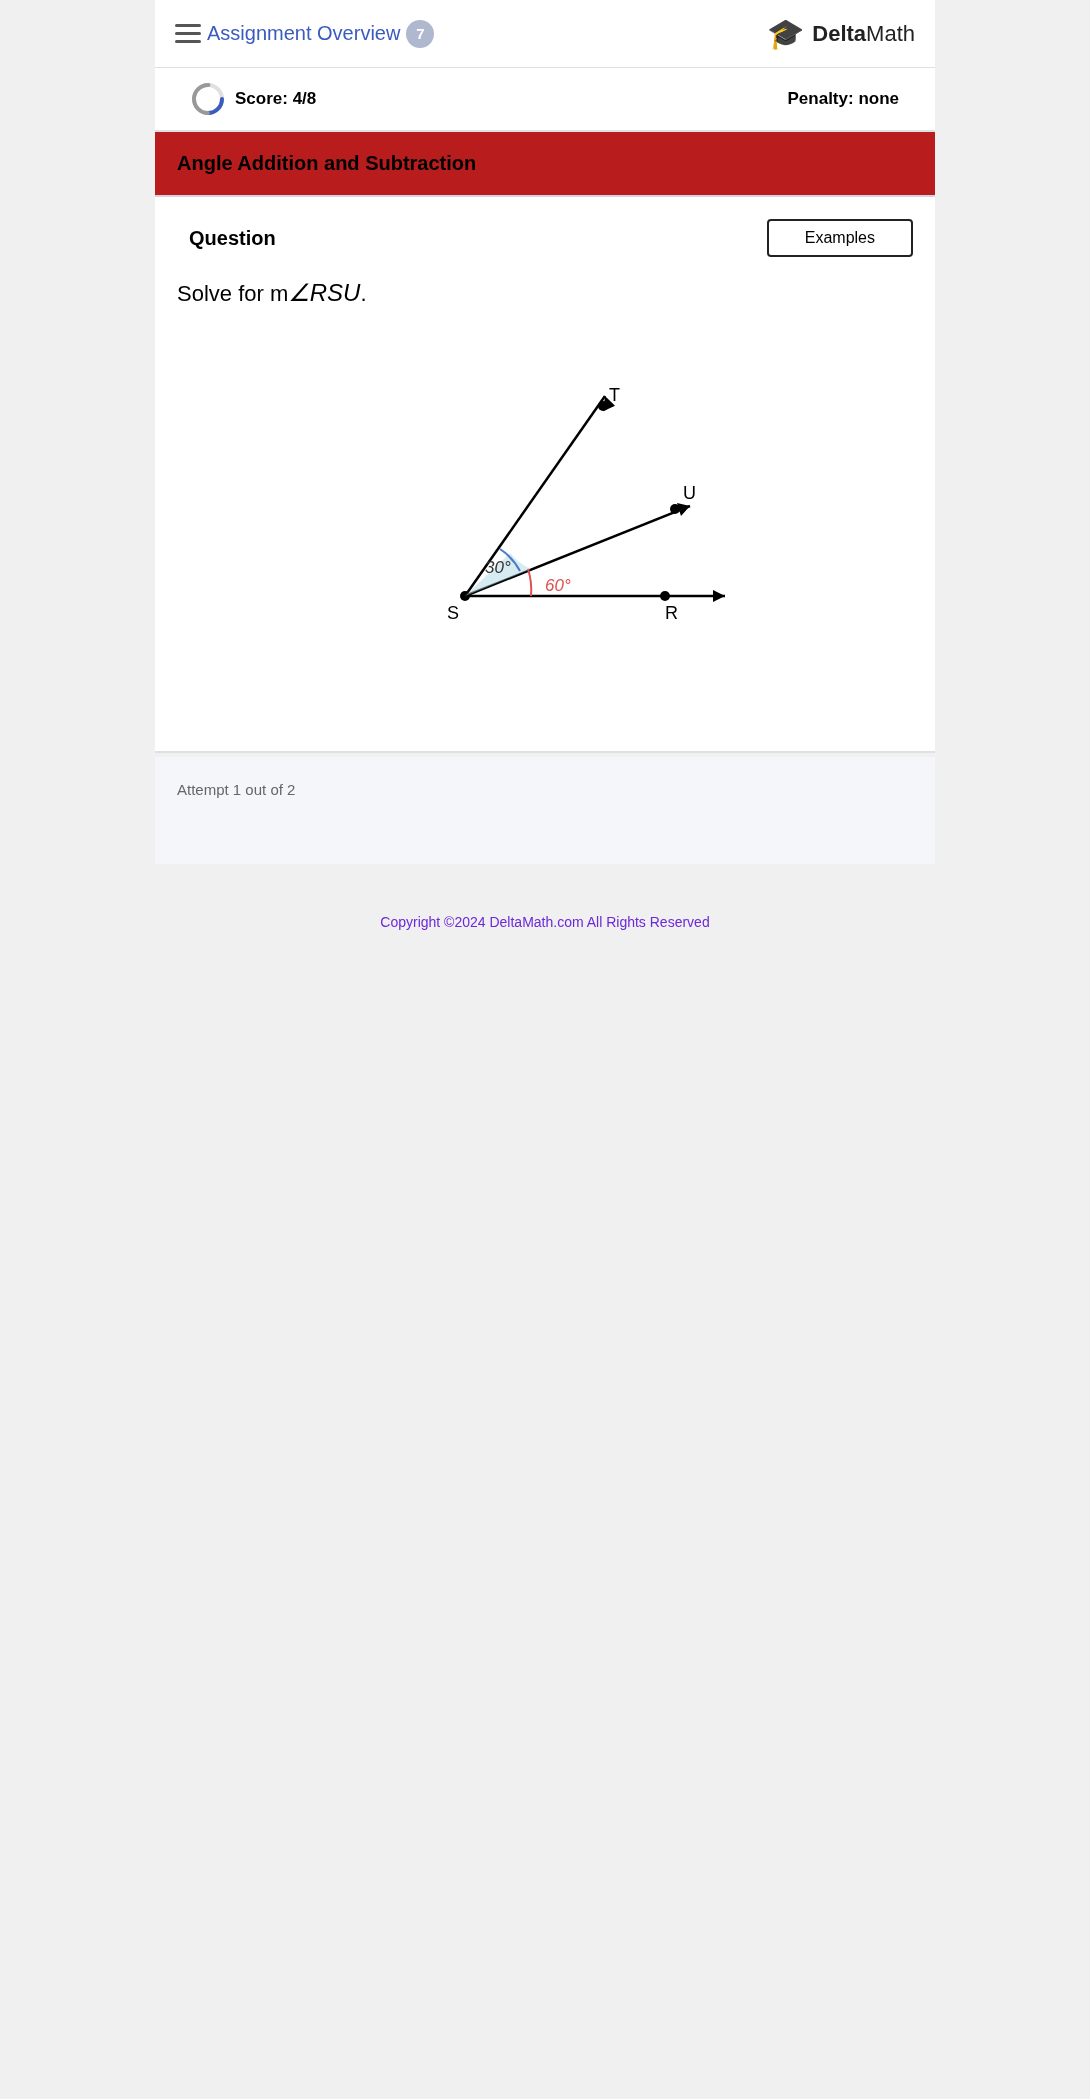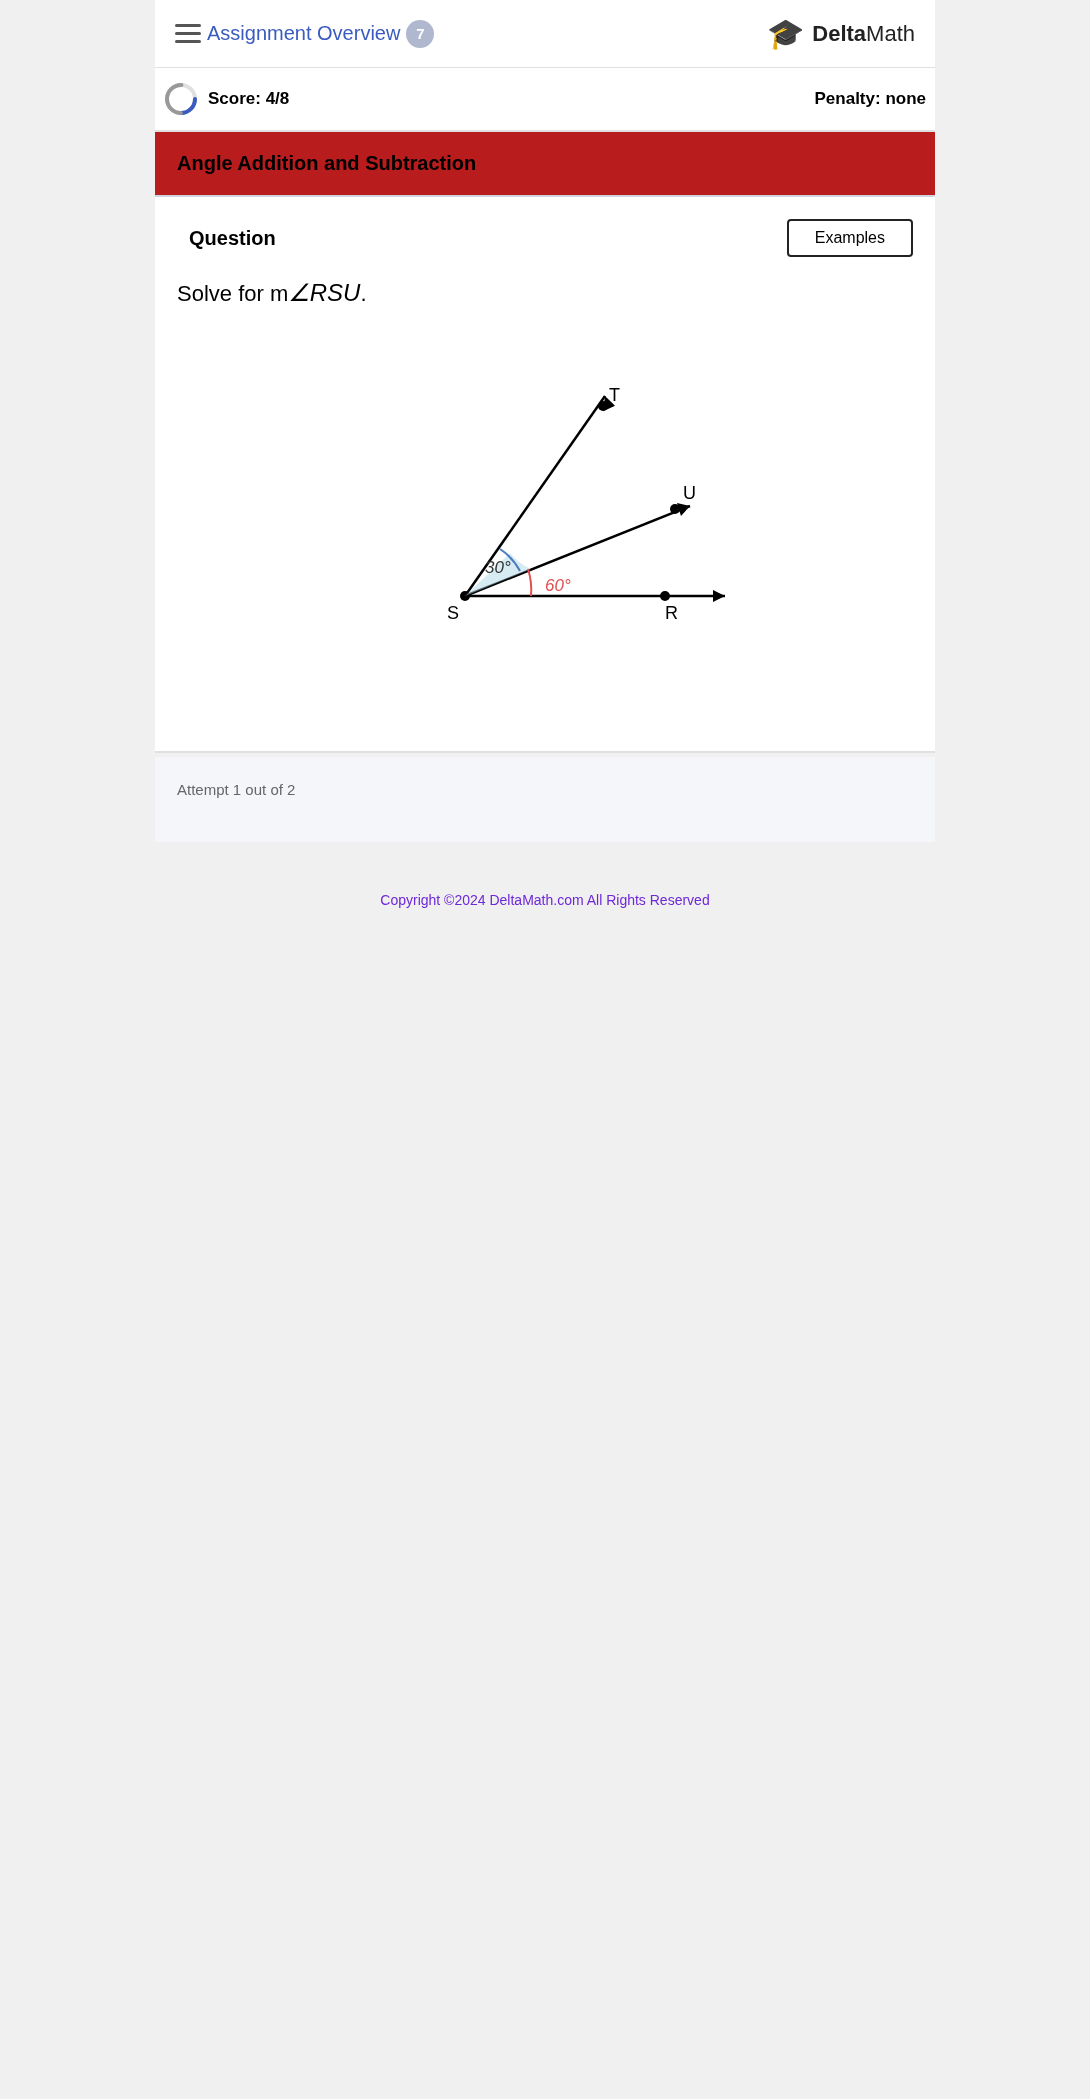--- a/index.html
+++ b/index.html
@@ -74,21 +74,21 @@
     .logo span.math {
       font-weight: 400;
     }
 
     
     .score-bar {
       background: white;
       display: flex;
       align-items: center;
       justify-content: space-between;
-      padding: 14px 9px;
+      padding: 14px 36px;
       border-bottom: 2px solid #e0e0e0;
     }
     .score-left {
       display: flex;
       align-items: center;
       gap: 10px;
     }
     .score-circle {
       width: 34px;
       height: 34px;
@@ -128,21 +128,21 @@
       margin-bottom: 18px;
     }
     .question-label {
       font-size: 20px;
       font-weight: 800;
       margin-left: 12px;
     }
     .examples-btn {
       border: 2px solid #222;
       background: white;
-      padding: 8px 26px;
+      padding: 8px 36px;
       font-size: 16px;
       border-radius: 4px;
       cursor: pointer;
     }
 
     .question-prompt {
       font-size: 22px;
       margin-bottom: 20px;
       line-height: 1.5;
     }
@@ -182,21 +182,21 @@
       background: #d8dae0;
       border: none;
       border-radius: 8px;
       padding: 10px 14px;
       cursor: pointer;
       font-size: 20px;
     }
     .attempt-text {
       font-size: 15px;
       color: #666;
-      margin-bottom: 14px;
+      margin-bottom: 36px;
     }
     .answer-input-row {
       display: flex;
       align-items: center;
       gap: 12px;
     }
     .answer-math-label {
       font-size: 22px;
       font-style: italic;
     }

